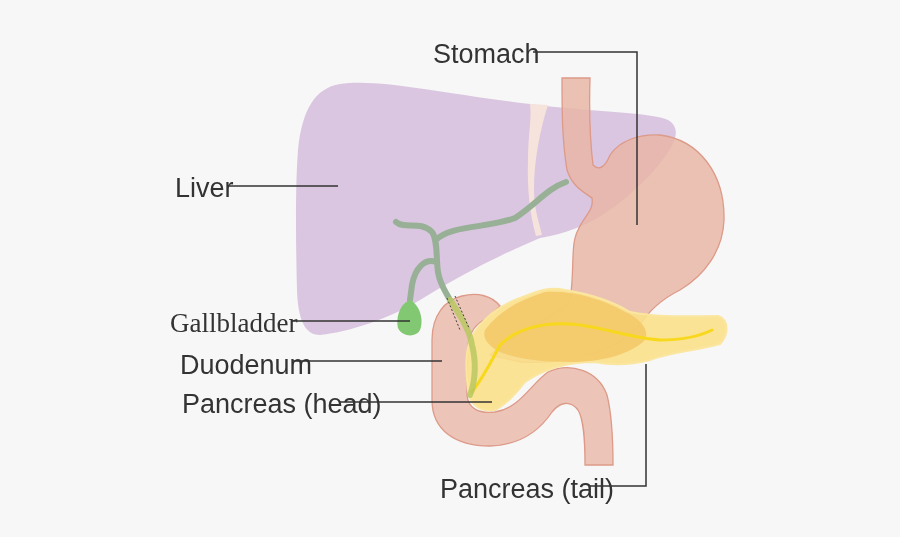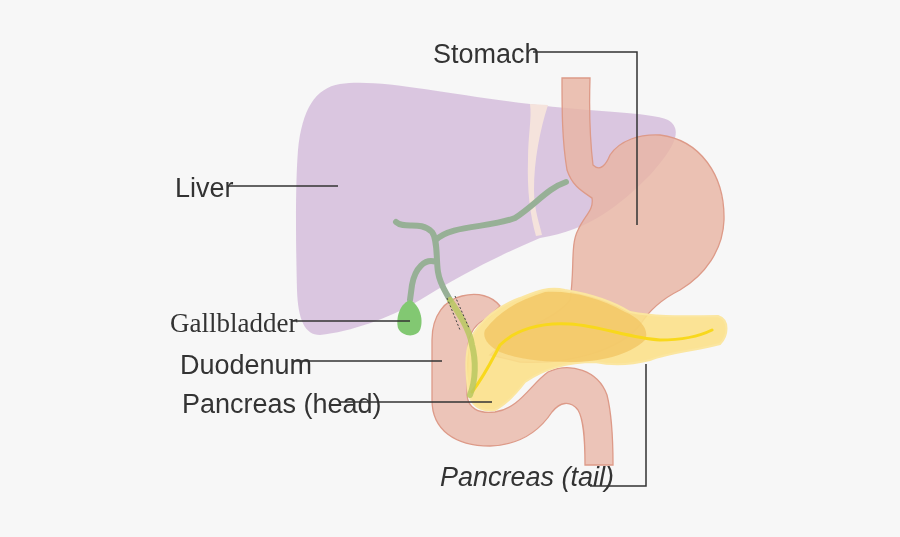--- a/index.html
+++ b/index.html
@@ -54,13 +54,13 @@
     <path d="M340 402 L492 402"></path>
     <path d="M590 486 L646 486 L646 364"></path>
   </g>
 </svg>
 
 <div class="label" style="left:433px; top:41px;">Stomach</div>
 <div class="label" style="left:175px; top:175px;">Liver</div>
 <div class="label" style="left:170px; top:310px;font-family:Liberation Serif, serif;">Gallbladder</div>
 <div class="label" style="left:159px; top:352px;margin-left:21px;">Duodenum</div>
 <div class="label" style="left:182px; top:391px;">Pancreas (head)</div>
-<div class="label" style="left:440px; top:464px;font-style:italic;">Pancreas (tail)</div>
+<div class="label" style="left:440px; top:476px;">Pancreas (tail)</div>
 
 </body></html>

